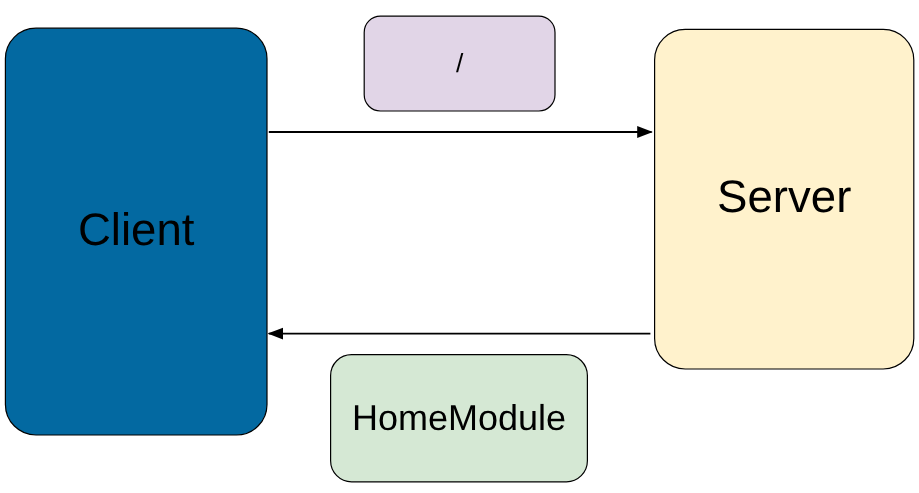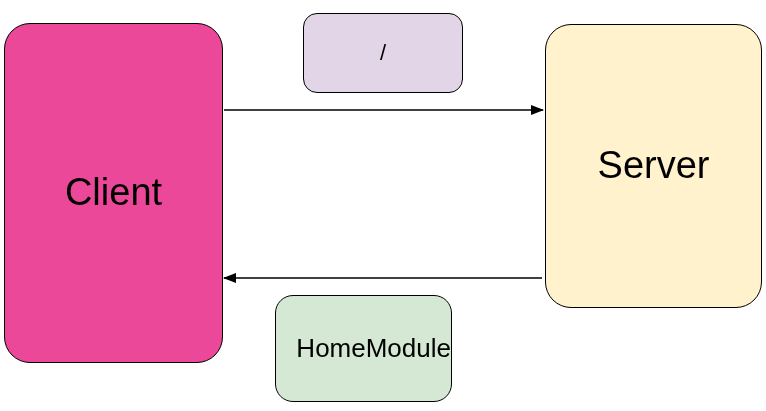--- a/index.html
+++ b/index.html
@@ -58,25 +58,24 @@
     left: 303px;
     top: 13px;
     width: 160px;
     height: 80px;
     border-radius: 14px;
     font-size: 22px;
   }
   .node-home-module {
     left: 275px;
     top: 295px;
-    width: 177px;
+    width: 215px;
     height: 107px;
     border-radius: 18px;
-    font-size: 26px;
-    justify-content: flex-end;
+    font-size: 30px;
   }
   .label-lg {
     font-size: 38px;
     line-height: 1.2;
   }
   .label-sm {
     line-height: 1.2;
   }
 </style>
 </head>
@@ -87,21 +86,21 @@
   <svg class="arrows" viewBox="0 0 766 411" xmlns="http://www.w3.org/2000/svg">
     <defs>
       <marker id="arrowhead" markerUnits="userSpaceOnUse" markerWidth="16" markerHeight="12" refX="12" refY="5" orient="auto">
         <path class="arrowhead-path" d="M0,0 L13,5 L0,10 Z"></path>
       </marker>
     </defs>
     <line x1="224" y1="110" x2="543" y2="110" marker-end="url(#arrowhead)" style="stroke: rgb(0, 0, 0);"></line>
     <line x1="542" y1="278" x2="224" y2="278" marker-end="url(#arrowhead)" style="stroke: rgb(0, 0, 0);"></line>
   </svg>
 
-  <div class="node node-client" style="background-color: #ec4899;">
+  <div class="node node-client" style="background-color: #0369a1;">
     <span class="label-lg">Client</span>
   </div>
 
   <div class="node node-server" style="background-color: rgb(255, 242, 204);">
     <span class="label-lg">Server</span>
   </div>
 
   <div class="node node-route" style="background-color: rgb(225, 213, 231);">
     <span class="label-sm">/</span>
   </div>

